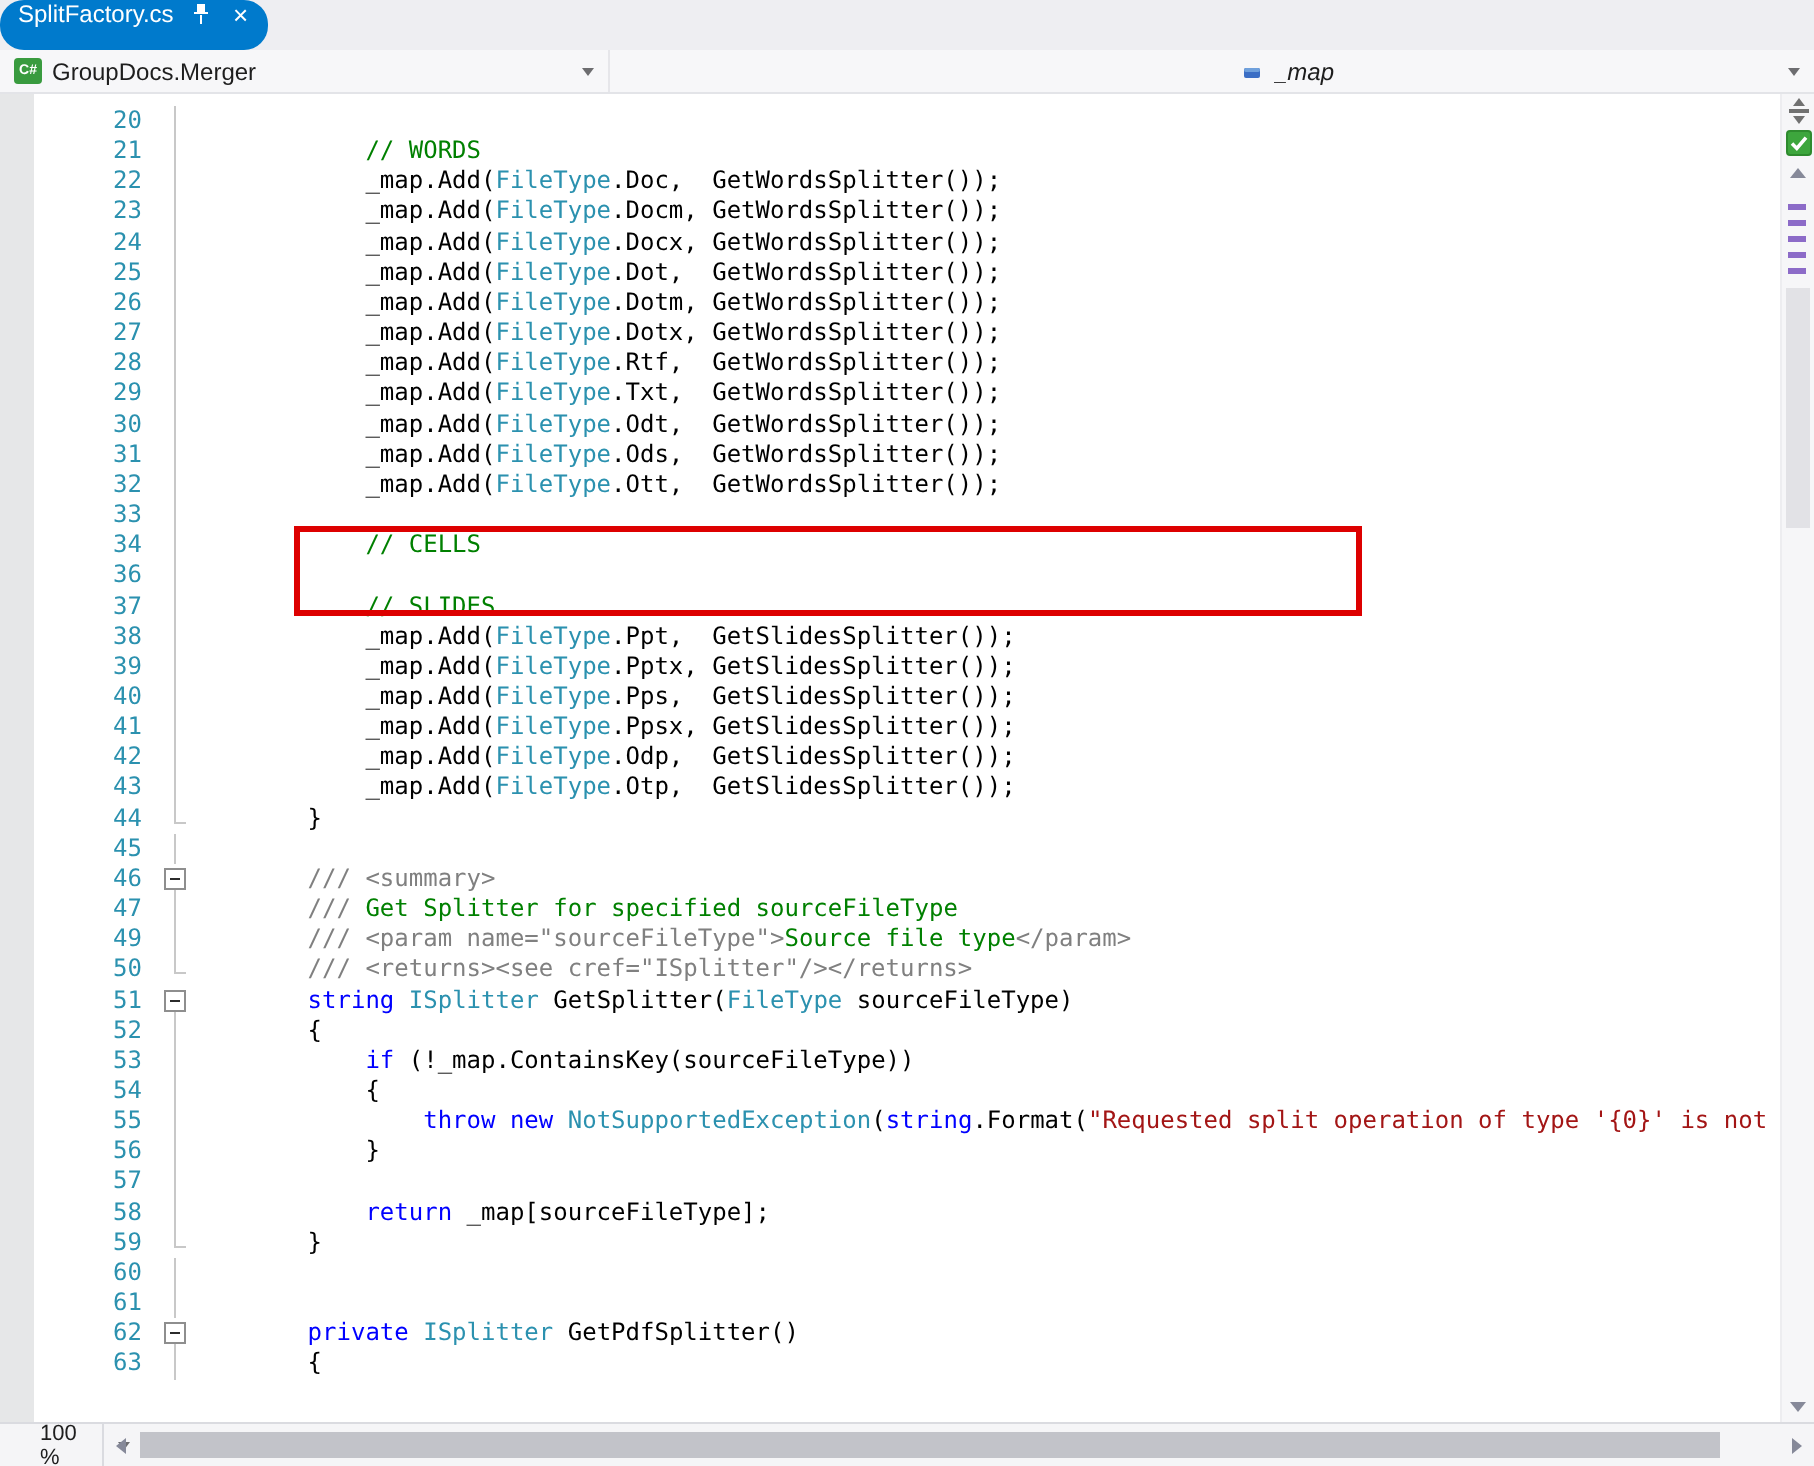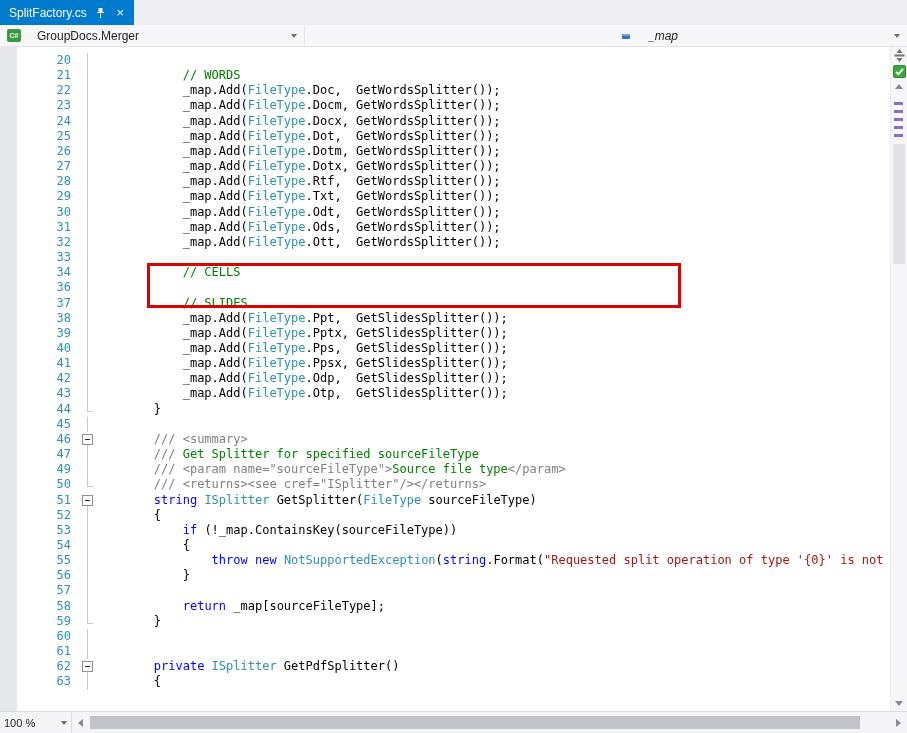--- a/index.html
+++ b/index.html
@@ -2,29 +2,29 @@
 <html style="--accent: #007ACC; --annotation: #DD0000; --comment: #008000; --keyword: #0000FF; --type_name: #2B91AF; --string_lit: #A31515; --doc_tag: #808080; --line_number: #2B91AF; --marker: #8C6BC8; --health_ok: #3DA63D;"><head>
 <meta charset="utf-8">
 <style>
   * { box-sizing: border-box; margin: 0; padding: 0; }
   html,body { width: 907px; height: 733px; overflow: hidden; background: #fff;
               font-family: "Liberation Sans", sans-serif; }
   .app { position: relative; width: 907px; height: 733px; background: #EEEEF2; }
 
   
   .tabbar { height: 25px; background: #EEEEF2; display: flex; align-items: stretch; }
-  .tab { background: var(--accent,#007ACC); color: #fff; display: flex; align-items: center;
-         gap: 7px; padding: 0 7px 0 9px; font-size: 12px; }
+  .tab { background: var(--accent,#007ACC); color: #fff; display: flex; 
+         gap: 7px; padding: 0 7px 0 9px; font-size: 12px; border-radius: 12px; }
   .tab-ico { display: flex; align-items: center; justify-content: center; width: 13px; height: 14px; cursor: default; }
   .tab-close { color: #fff; font-size: 13px; line-height: 13px; }
 
   
   .navbar { height: 22px; background: #F7F7F9; display: flex; align-items: stretch;
             border-bottom: 1px solid #E3E4E8; }
-  .combo { display: flex; align-items: center; gap: 16px; padding: 0 7px;
+  .combo { display: flex; align-items: center; gap: 5px; padding: 0 7px;
            border-right: 1px solid #E6E6EA; font-size: 12px; color: #1E1E1E; }
   .combo-project { width: 305px; }
   .combo-type { width: 308px; margin-top: 44px; }
   .combo-member { flex: 1; border-right: none; font-style: italic; }
   .combo-label { white-space: nowrap; overflow: hidden; }
   .chev { margin-left: auto; width: 0; height: 0; border-left: 3.5px solid transparent;
           border-right: 3.5px solid transparent; border-top: 4px solid #6D6D70; flex: none; }
   .csproj { width: 14px; height: 13px; background: #399B3F; color: #fff; font-size: 7px;
             font-weight: bold; display: flex; align-items: center; justify-content: center;
             border-radius: 2px; flex: none; }
@@ -66,21 +66,21 @@
   .vthumb { position: absolute; left: 2px; right: 2px; top: 50px; height: 120px; background: #E2E2E6; }
   .marker { position: absolute; left: 3px; width: 9px; height: 3px; background: var(--marker,#8C6BC8); }
   .tri { display: block; width: 0; height: 0; }
   .tri-up    { border-left: 4px solid transparent; border-right: 4px solid transparent; border-bottom: 5px solid #868999; }
   .tri-down  { border-left: 4px solid transparent; border-right: 4px solid transparent; border-top: 5px solid #868999; }
   .tri-left  { border-top: 4px solid transparent; border-bottom: 4px solid transparent; border-right: 5px solid #868999; }
   .tri-right { border-top: 4px solid transparent; border-bottom: 4px solid transparent; border-left: 5px solid #868999; }
 
   
   .bottombar { height: 22px; background: #F5F5F7; border-top: 1px solid #DADBE0; display: flex; align-items: stretch; }
-  .zoom { width: 72px; display: flex; align-items: center; gap: 21px; padding: 0 4px;
+  .zoom { width: 52px; display: flex; align-items: center; gap: 21px; padding: 0 20px;
           font-size: 11px; color: #1E1E1E; border-right: 1px solid #DADBE0; }
   .zoom .chev { margin-left: auto; }
   .hscroll { flex: 1; display: flex; align-items: stretch; }
   .hscroll .sbtn { height: auto; width: 17px; }
   .htrack { flex: 1; position: relative; }
   .hthumb { position: absolute; left: 1px; right: 30px; top: 4px; bottom: 4px; background: #C2C3C9; }
 </style>
 </head>
 <body>
 

